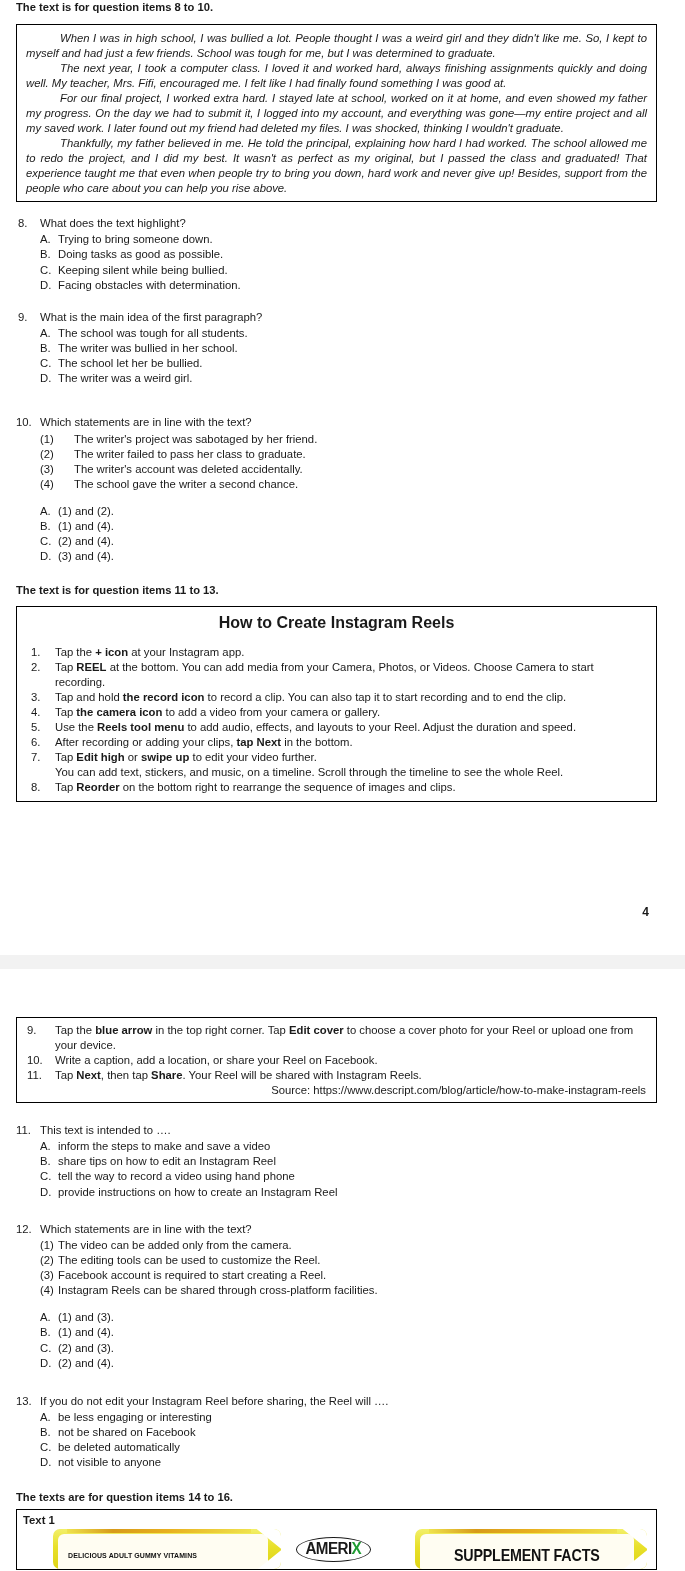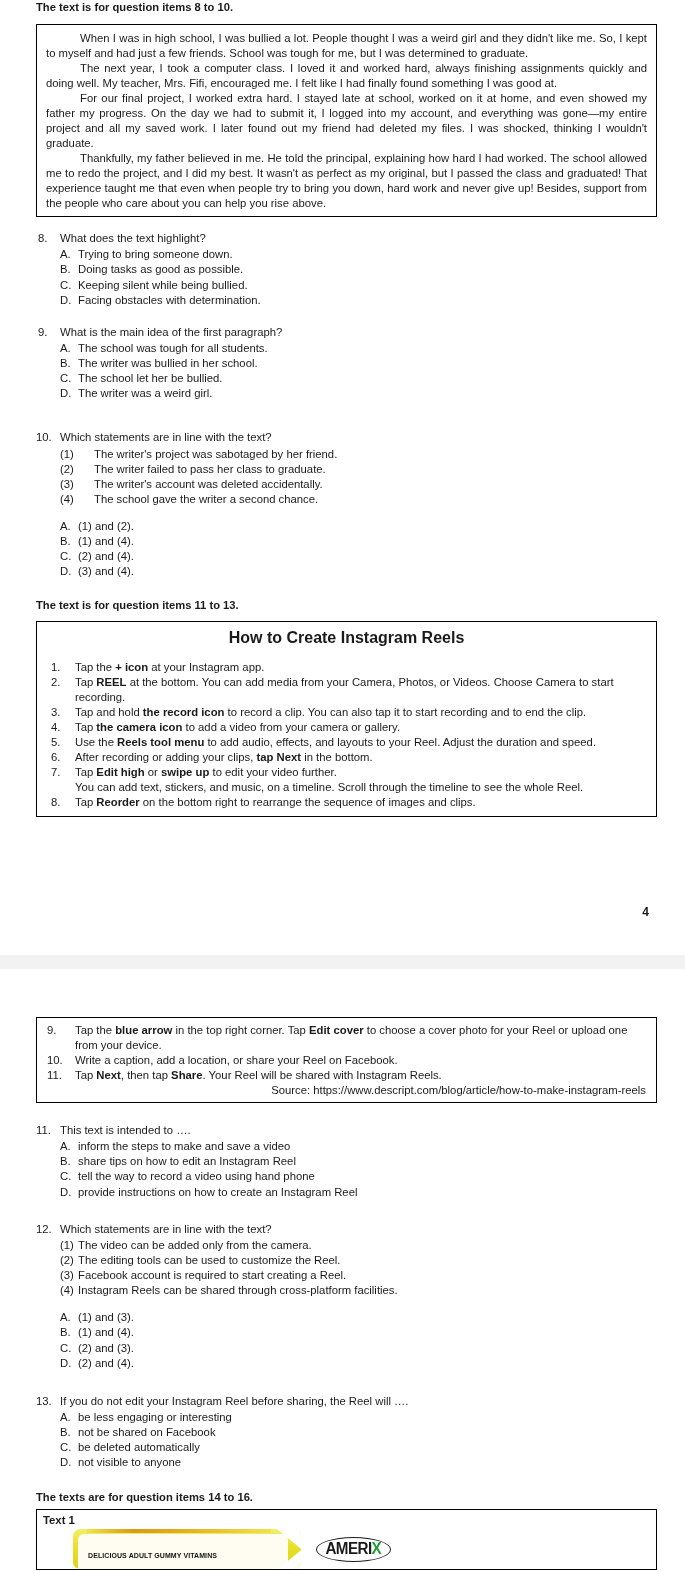--- a/index.html
+++ b/index.html
@@ -20,40 +20,41 @@
     box-sizing: border-box;
   }
   .page-1 { padding: 0 0 0 0; height: 955px; }
   .gap-band {
     width: 685px;
     height: 14px;
     background: #f2f2f2;
   }
   .page-2 { height: 602px; }
   .inner {
-    padding-left: 36px;
+    padding-left: 16px;
     padding-right: 28px;
   }
   .lead {
     font-size: 11.2px;
     font-weight: bold;
     line-height: 1.25;
     margin: 0;
     padding-top: 0px;
   }
   .lead.top {
     padding-top: 0px;
     margin-bottom: 10px;
   }
   
   .passage-box {
     border: 1.2px solid #000;
     margin-top: 0px;
     padding: 6px 9px 5px 9px;
     box-sizing: border-box;
+    font-style: italic;
   }
   .passage-box p {
     margin: 0;
     font-size: 11.3px;
     line-height: 1.33;
     text-align: justify;
     text-indent: 34px;
     hyphens: none;
   }
   
@@ -506,17 +507,24 @@
           <div class="panel-inner">
             <span class="panel-txt-small">DELICIOUS ADULT GUMMY VITAMINS</span>
           </div>
           <div class="arrowcut"></div>
         </div>
         <div class="sep"></div>
         <div class="brand">
           <span class="brand-oval"><span>AMERI</span><span class="brand-x">X</span></span>
         </div>
         <div class="sep"></div>
+        <div class="panel panel-2">
+          <div class="panel-topstripe"></div>
+          <div class="panel-inner center">
+            <span class="panel-txt-big">SUPPLEMENT FACTS</span>
+          </div>
+          <div class="arrowcut"></div>
+        </div>
       </div>
     </div>
 
   </div>
 </div>
 
 </body></html>

